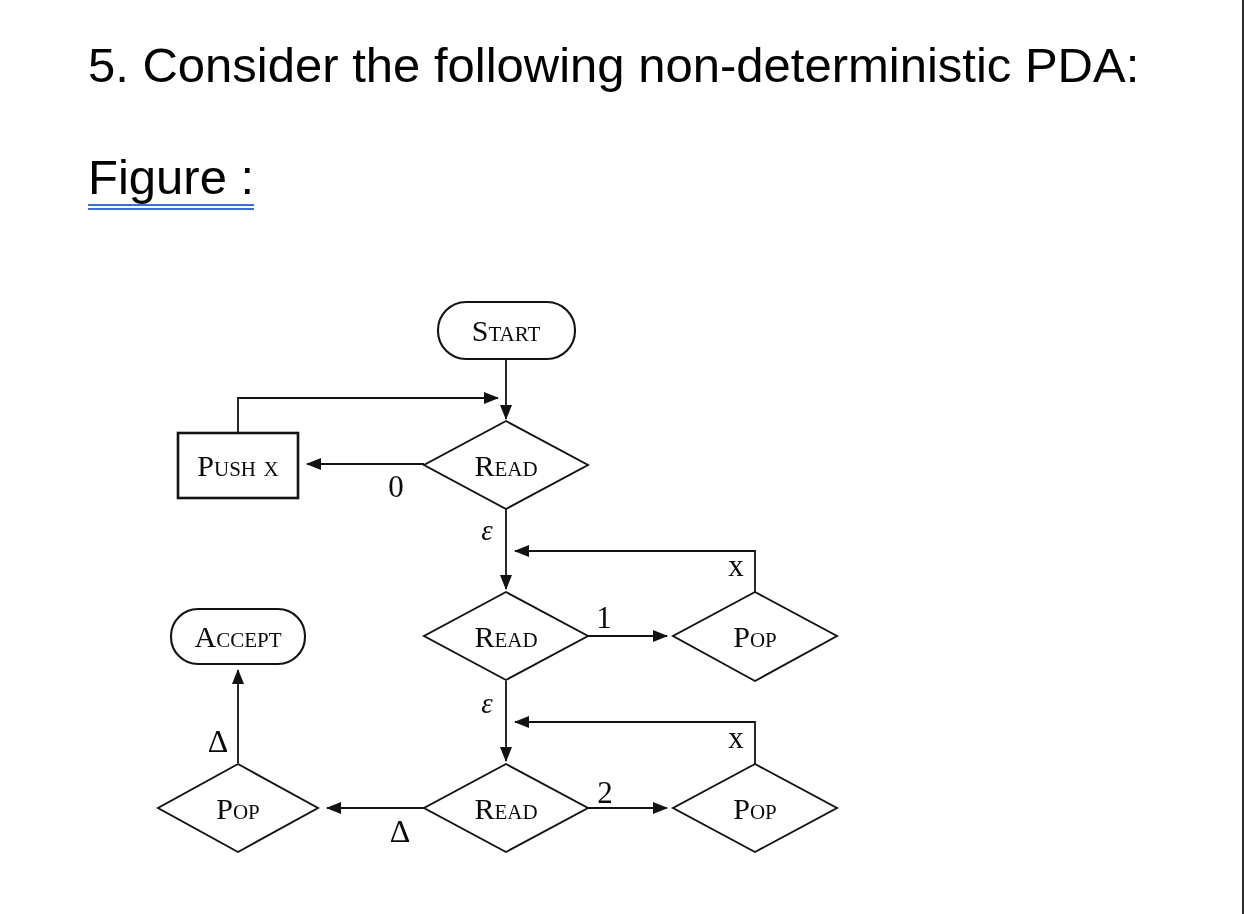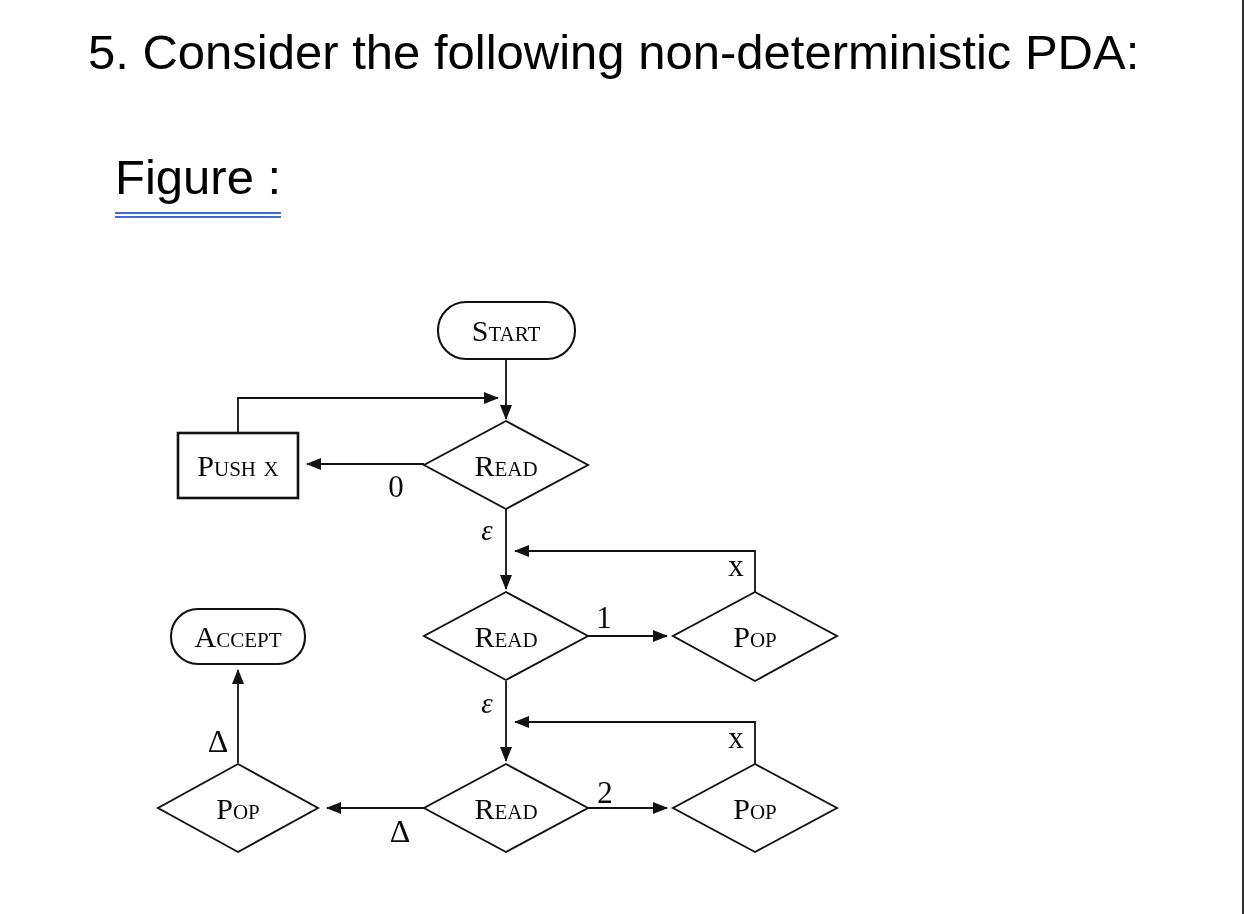--- a/index.html
+++ b/index.html
@@ -6,40 +6,39 @@
   body {
     width: 1244px; height: 914px;
     background: #ffffff;
     position: relative;
     overflow: hidden;
     font-family: "Liberation Sans", sans-serif;
     color: #000;
   }
   .page-title {
     position: absolute;
-    left: 88px; top: 26px;
+    left: 88px; top: 39px;
     font-size: 49px;
     line-height: 1.1;
     letter-spacing: 0px;
     white-space: nowrap;
     color: #030303;
   }
   .figure-label-wrap {
     position: absolute;
     left: 88px; top: 153px;
     font-size: 49px;
     line-height: 1;
   }
   .figure-label {
     display: inline-block;
     line-height: 1;
-    padding-bottom: 10px;
+    padding-bottom: 2px;
     border-bottom: 6px double #3d6cd9;
     color: #030303;
-    margin-left: 27px;
   }
   .right-edge {
     position: absolute;
     top: 0; right: 0;
     width: 2px; height: 914px;
     background: #2b2b2b;
   }
   svg.flowchart {
     position: absolute;
     left: 0; top: 0;

